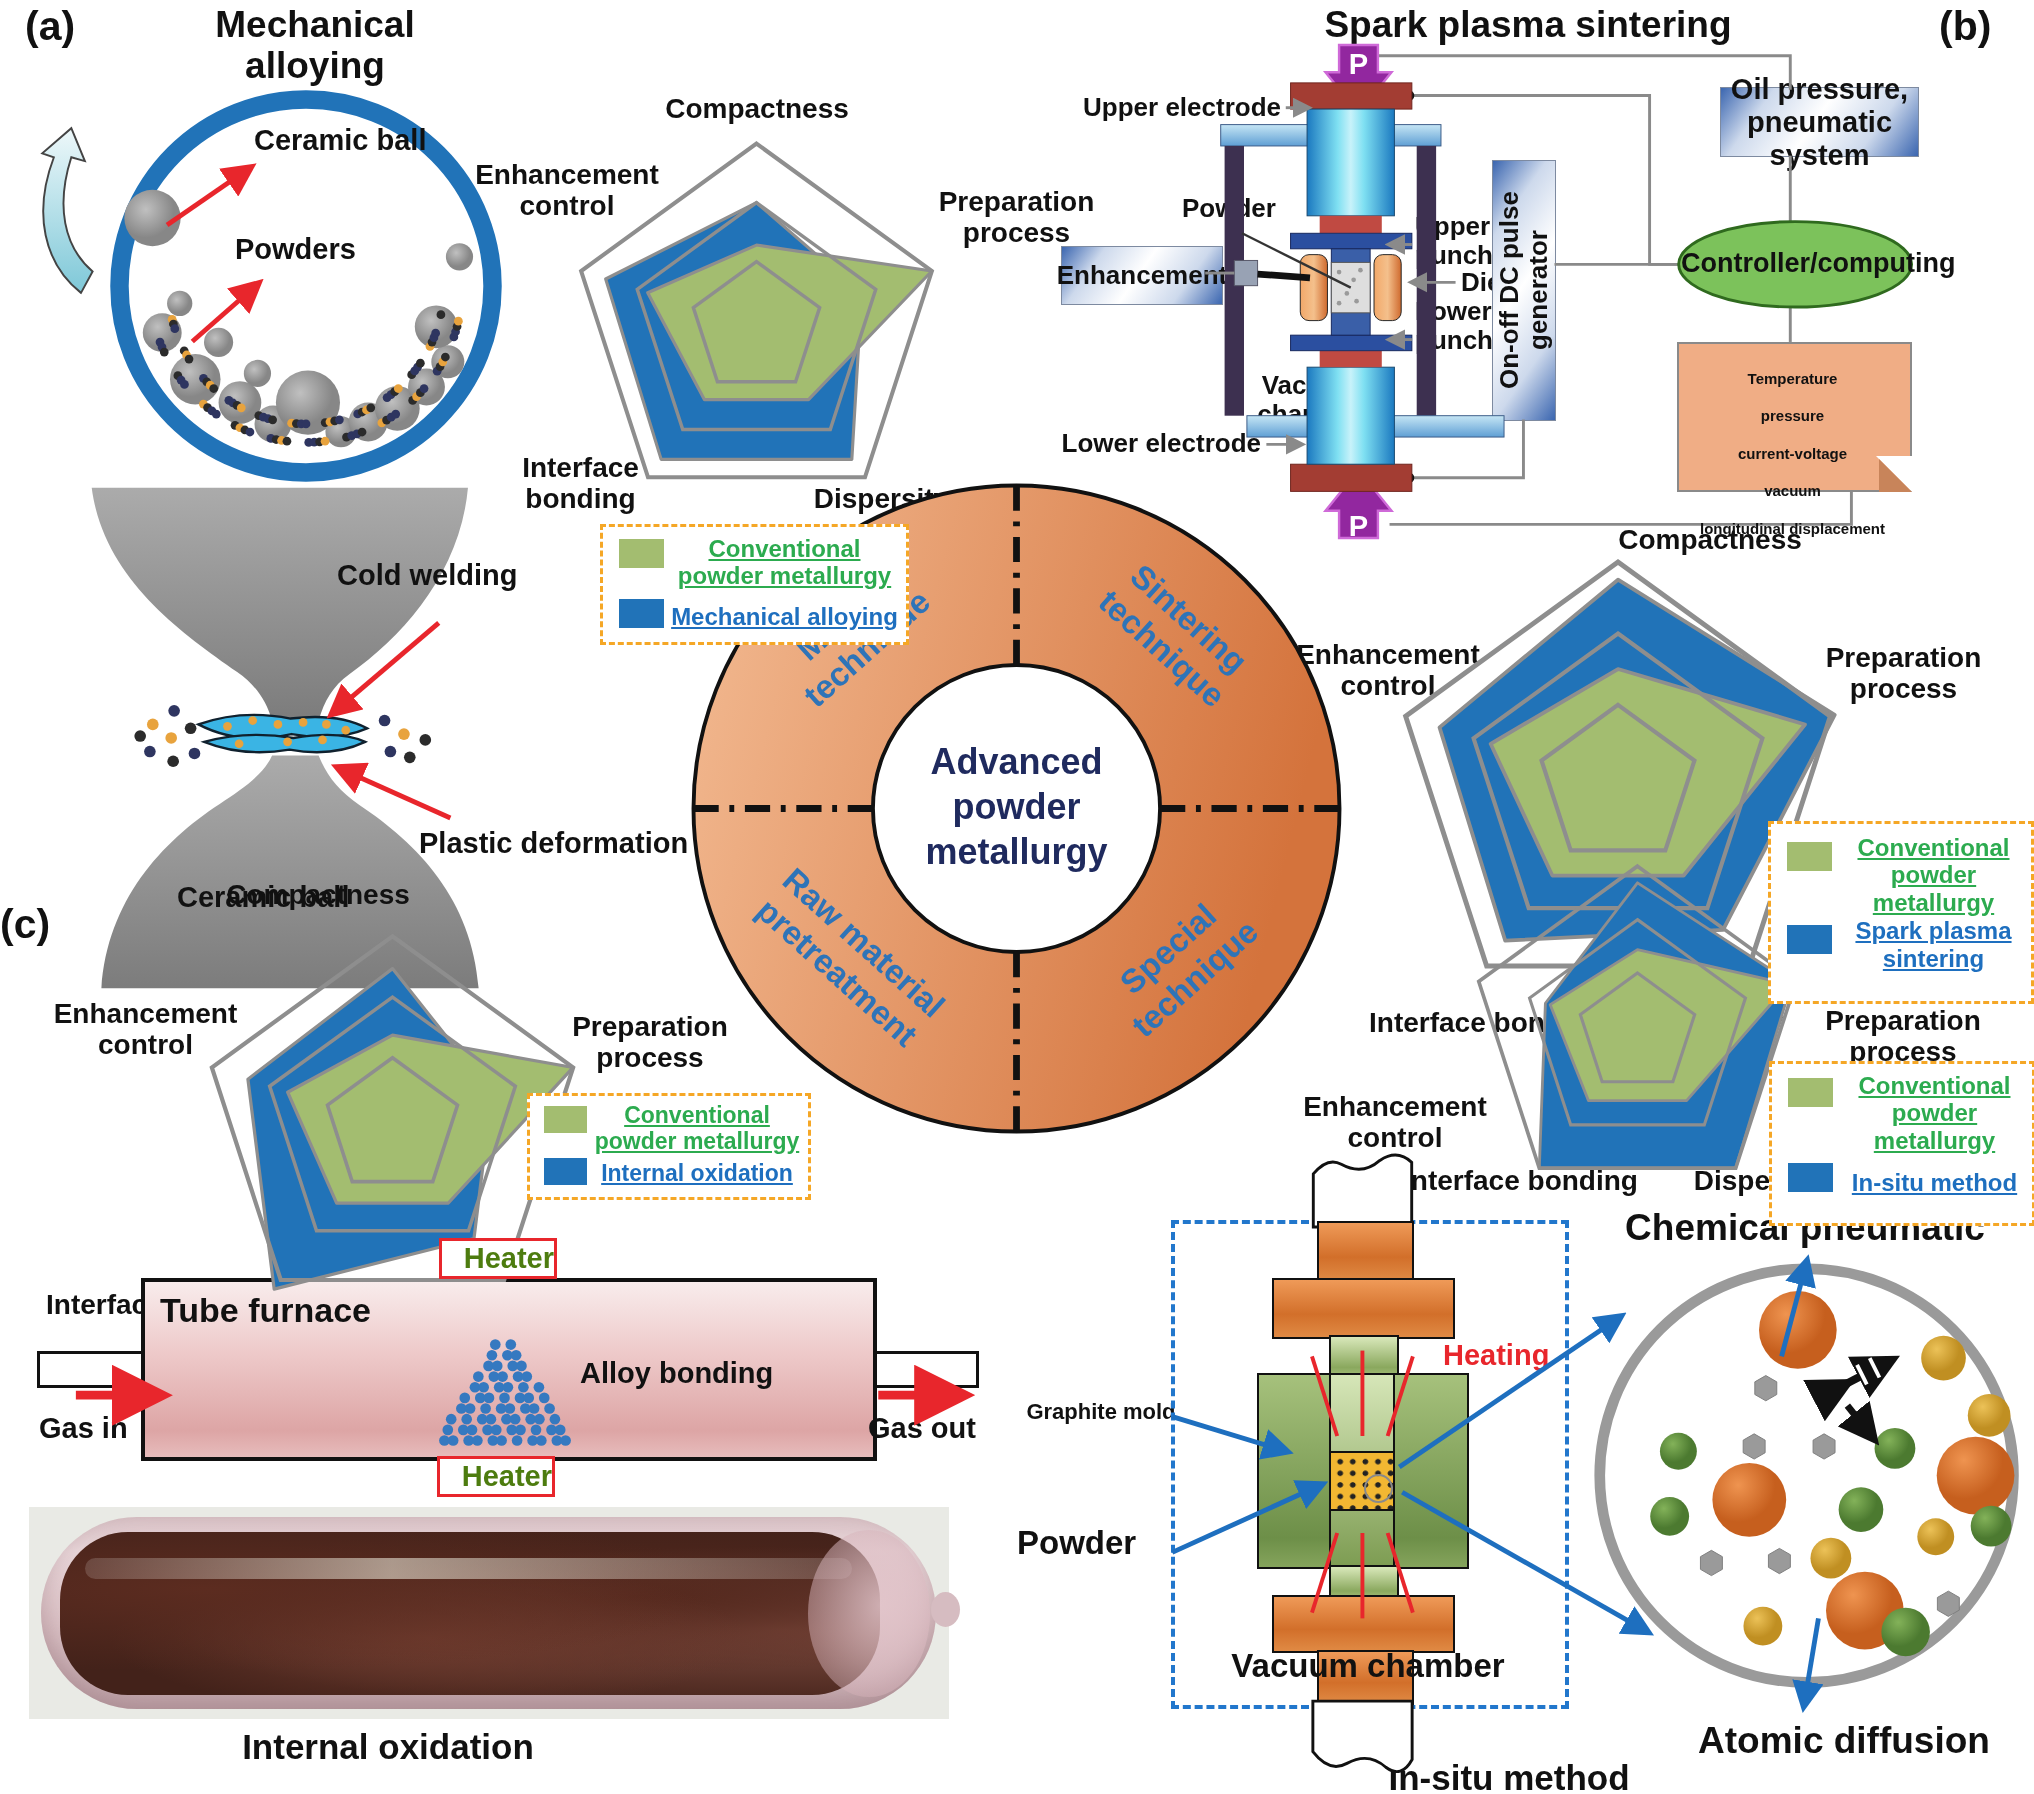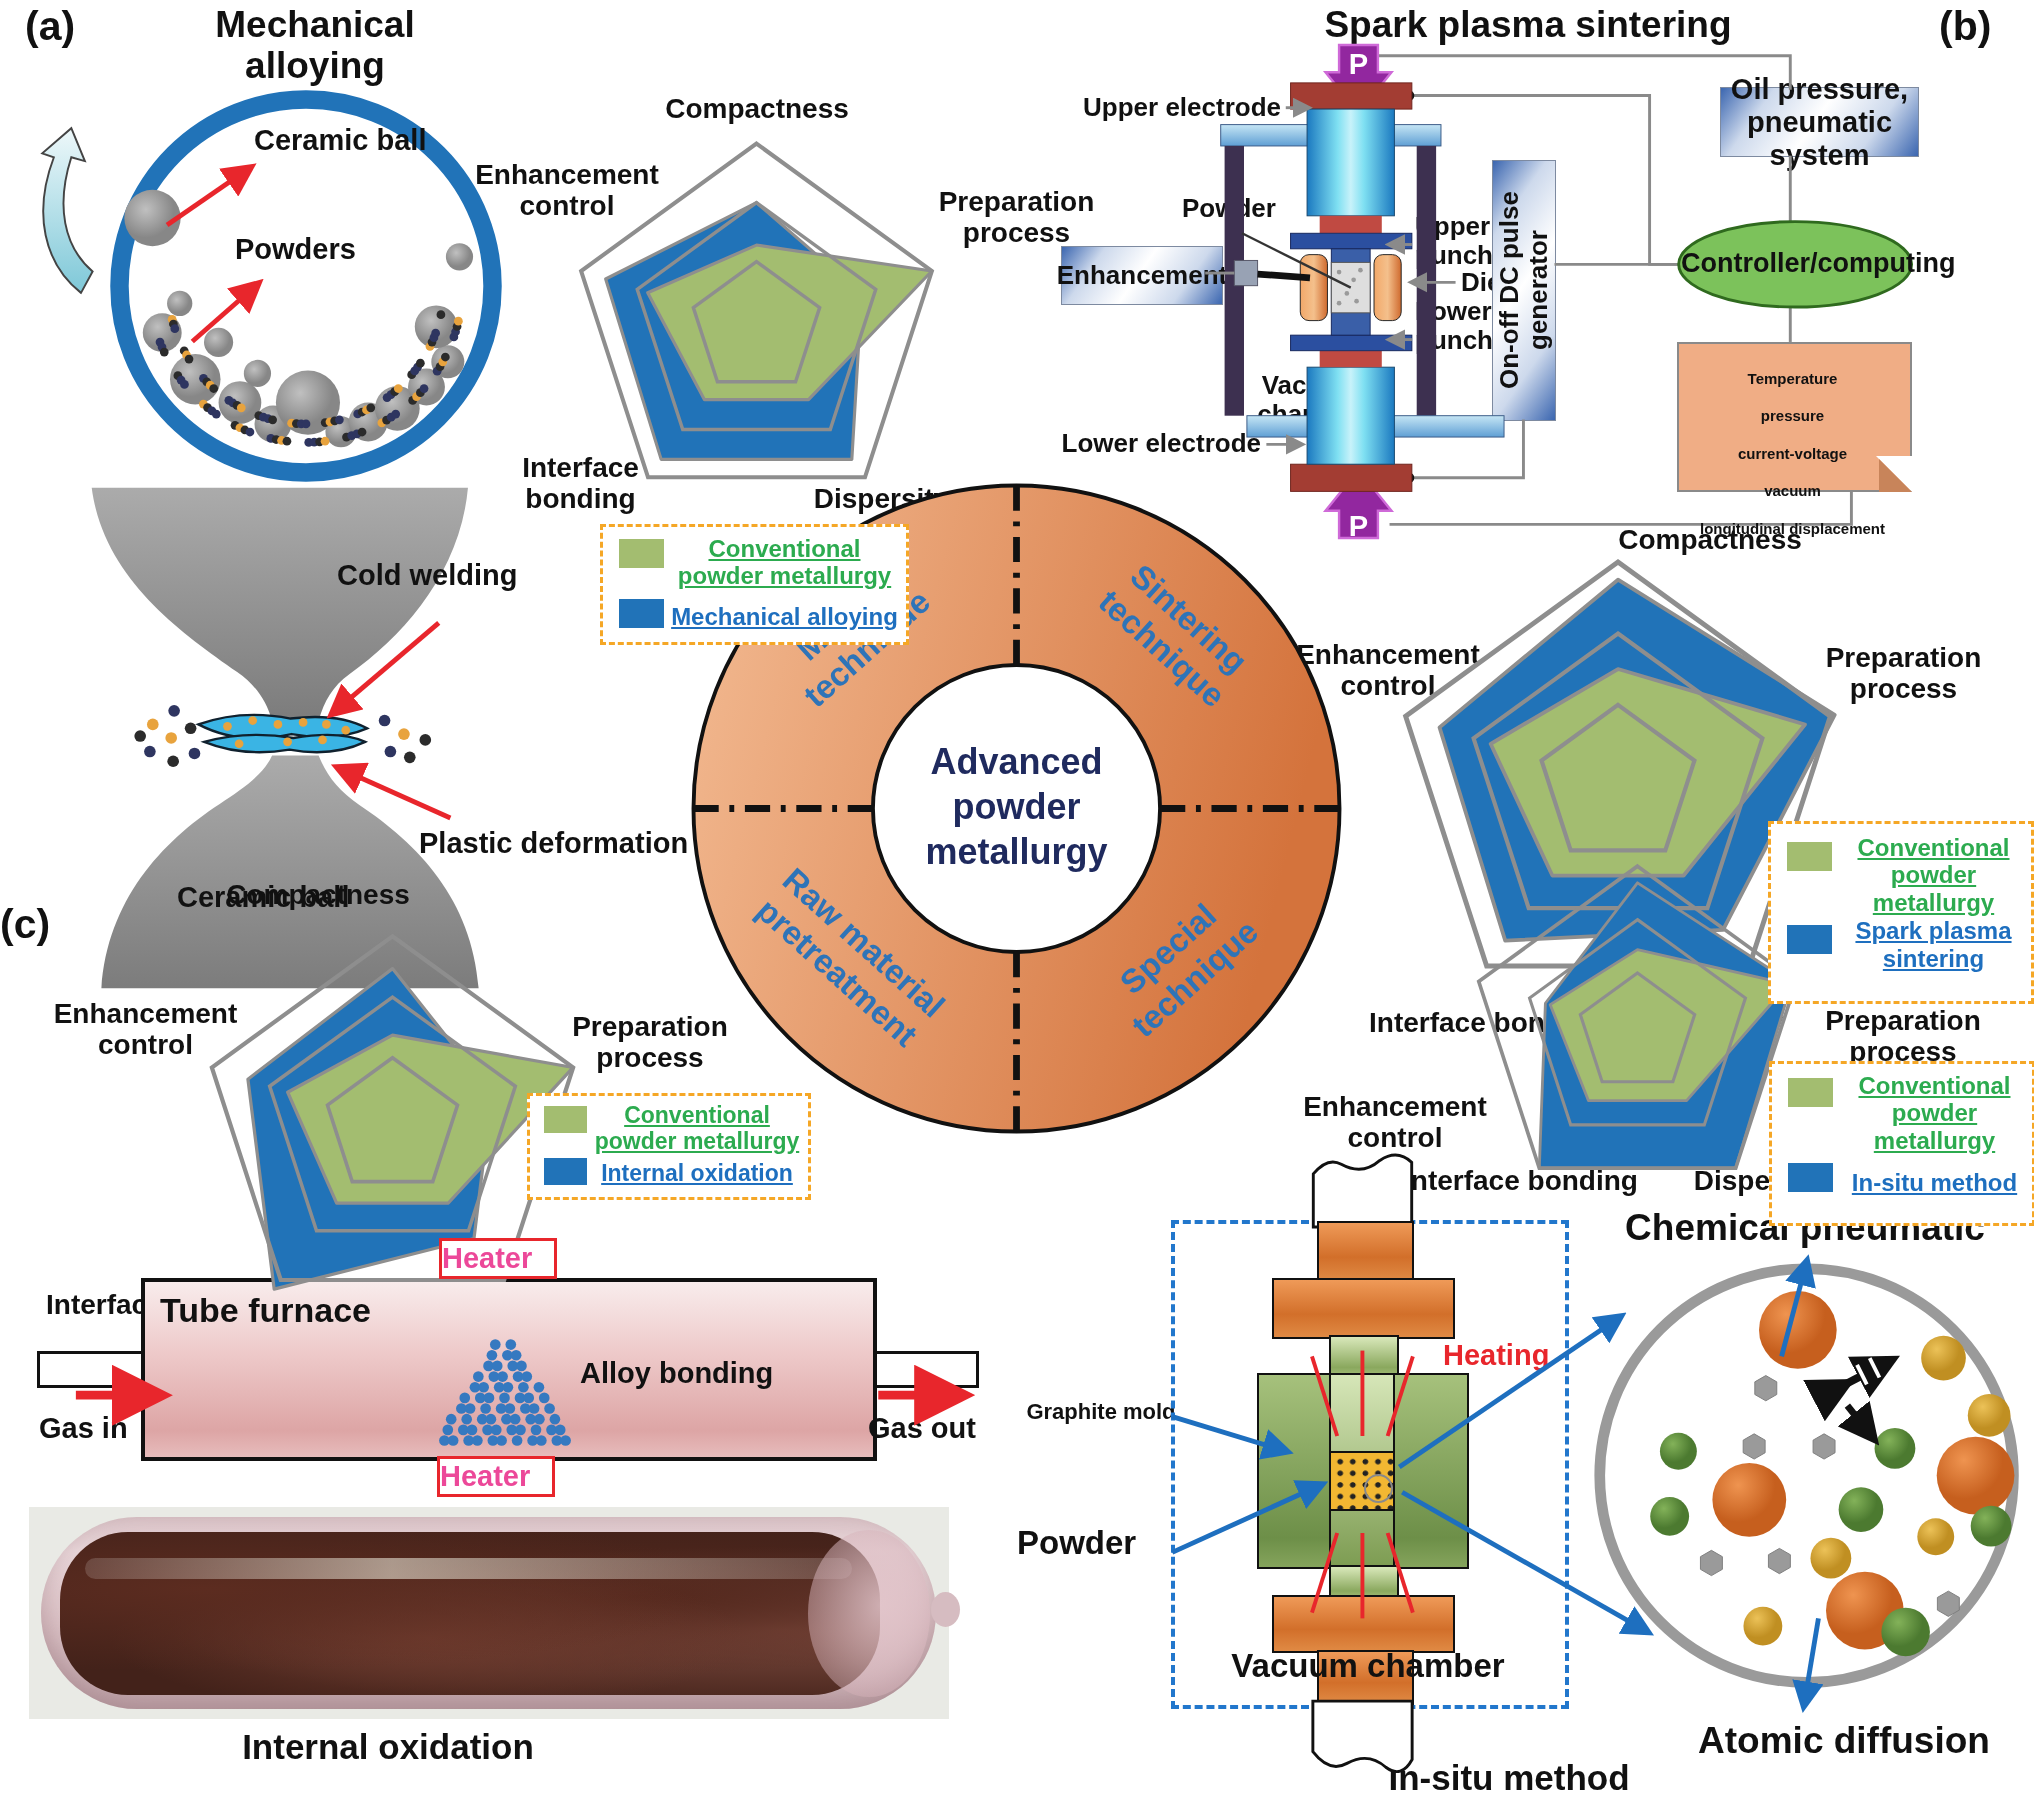--- a/index.html
+++ b/index.html
@@ -13,22 +13,22 @@
   .ring{fill:none;stroke:#8e8e8e;}
   .ring.outer{stroke-width:2.6;}
   .ring.mid{stroke-width:2.2;}
   .ser{stroke:#8e8e8e;stroke-width:2;stroke-linejoin:round;}
   .legend{position:absolute;border:3.9px dashed #f5a726;background:#fff;z-index:30;}
   .legend .sw{position:absolute;width:45px;height:29px;}
   .legend .lt{position:absolute;font-weight:bold;text-align:center;line-height:1.15;text-decoration:underline;}
   .gradbox{position:absolute;border:1.9px solid #7d8aa0;display:flex;align-items:center;justify-content:center;
      background:linear-gradient(125deg,#3b66b0 0%,#cdd9ec 22%,#ffffff 48%,#cdd9ec 75%,#3b66b0 100%);
      font-weight:bold;color:#111;text-align:center;white-space:pre-line;}
-  .heater{position:absolute;border:3.9px solid #e8262c;color:#ec4899;font-weight:bold;
-     font-size:29px;display:flex;align-items:center;justify-content:flex-start;background:#fff;z-index:22;}
+  .heater{position:absolute;border:3.9px solid #e8262c;color:#4d7c0f;font-weight:bold;
+     font-size:29px;display:flex;align-items:center;justify-content:flex-end;background:#fff;z-index:22;}
   .note{position:absolute;background:#f0ad85;border:2.9px solid #8a8a8a;z-index:6;}
   .note::after{content:'';position:absolute;right:-2.9px;bottom:-2.9px;width:0;height:0;
      border-style:solid;border-width:0 37px 37px 0;border-color:transparent #ffffff transparent transparent;}
   .note::before{content:'';position:absolute;right:-1.9px;bottom:-1.9px;width:0;height:0;z-index:1;
      border-style:solid;border-width:33px 0 0 33px;border-color:transparent transparent transparent #c8845a;}
   .orangeblock{position:absolute;background:linear-gradient(180deg,#ef9a58,#d26f2a 60%,#e08a44);border:2.9px solid #111;z-index:8;}
   .greencol{position:absolute;background:linear-gradient(180deg,#d9e8ba,#8aa85e 80%,#9fba74);border:2.9px solid #111;z-index:8;}
   .dash-rect{position:absolute;border:4.9px dashed #2277cc;z-index:4;}
   .quad{position:absolute;font-weight:bold;color:#2e74b8;font-size:33px;text-align:center;line-height:1.2;z-index:20;}
 </style>

